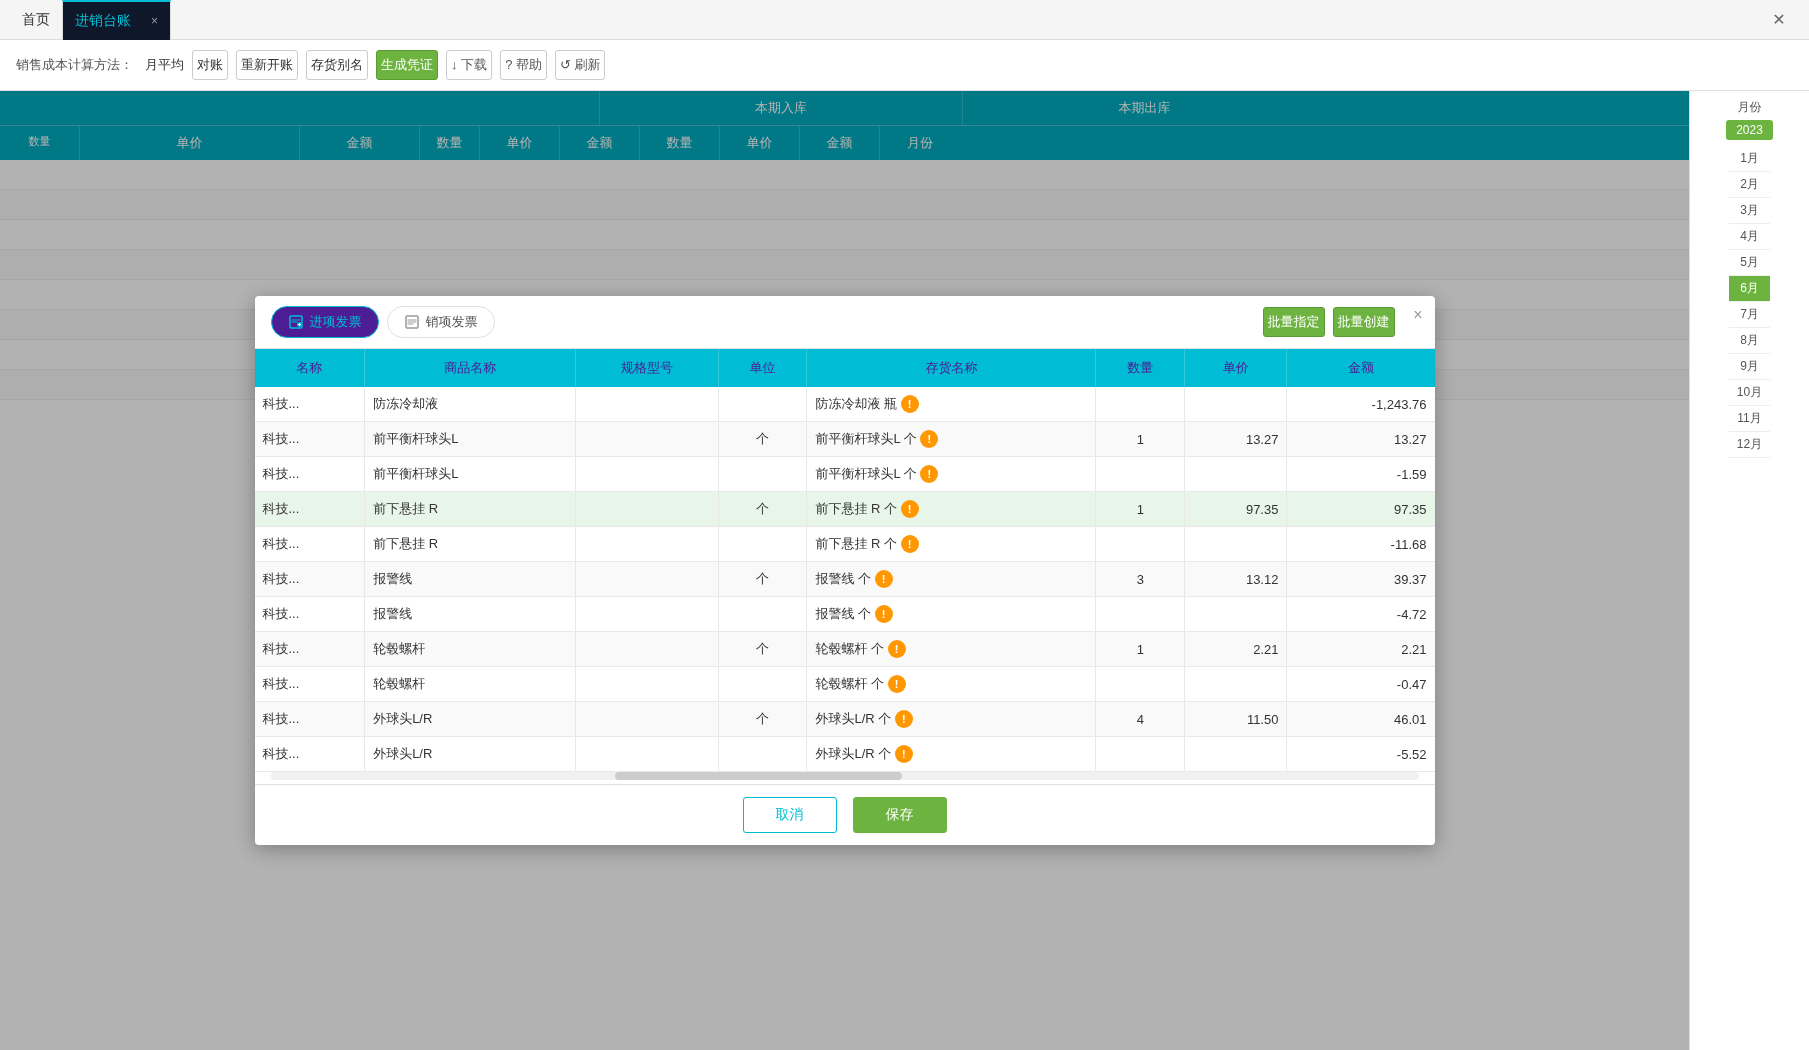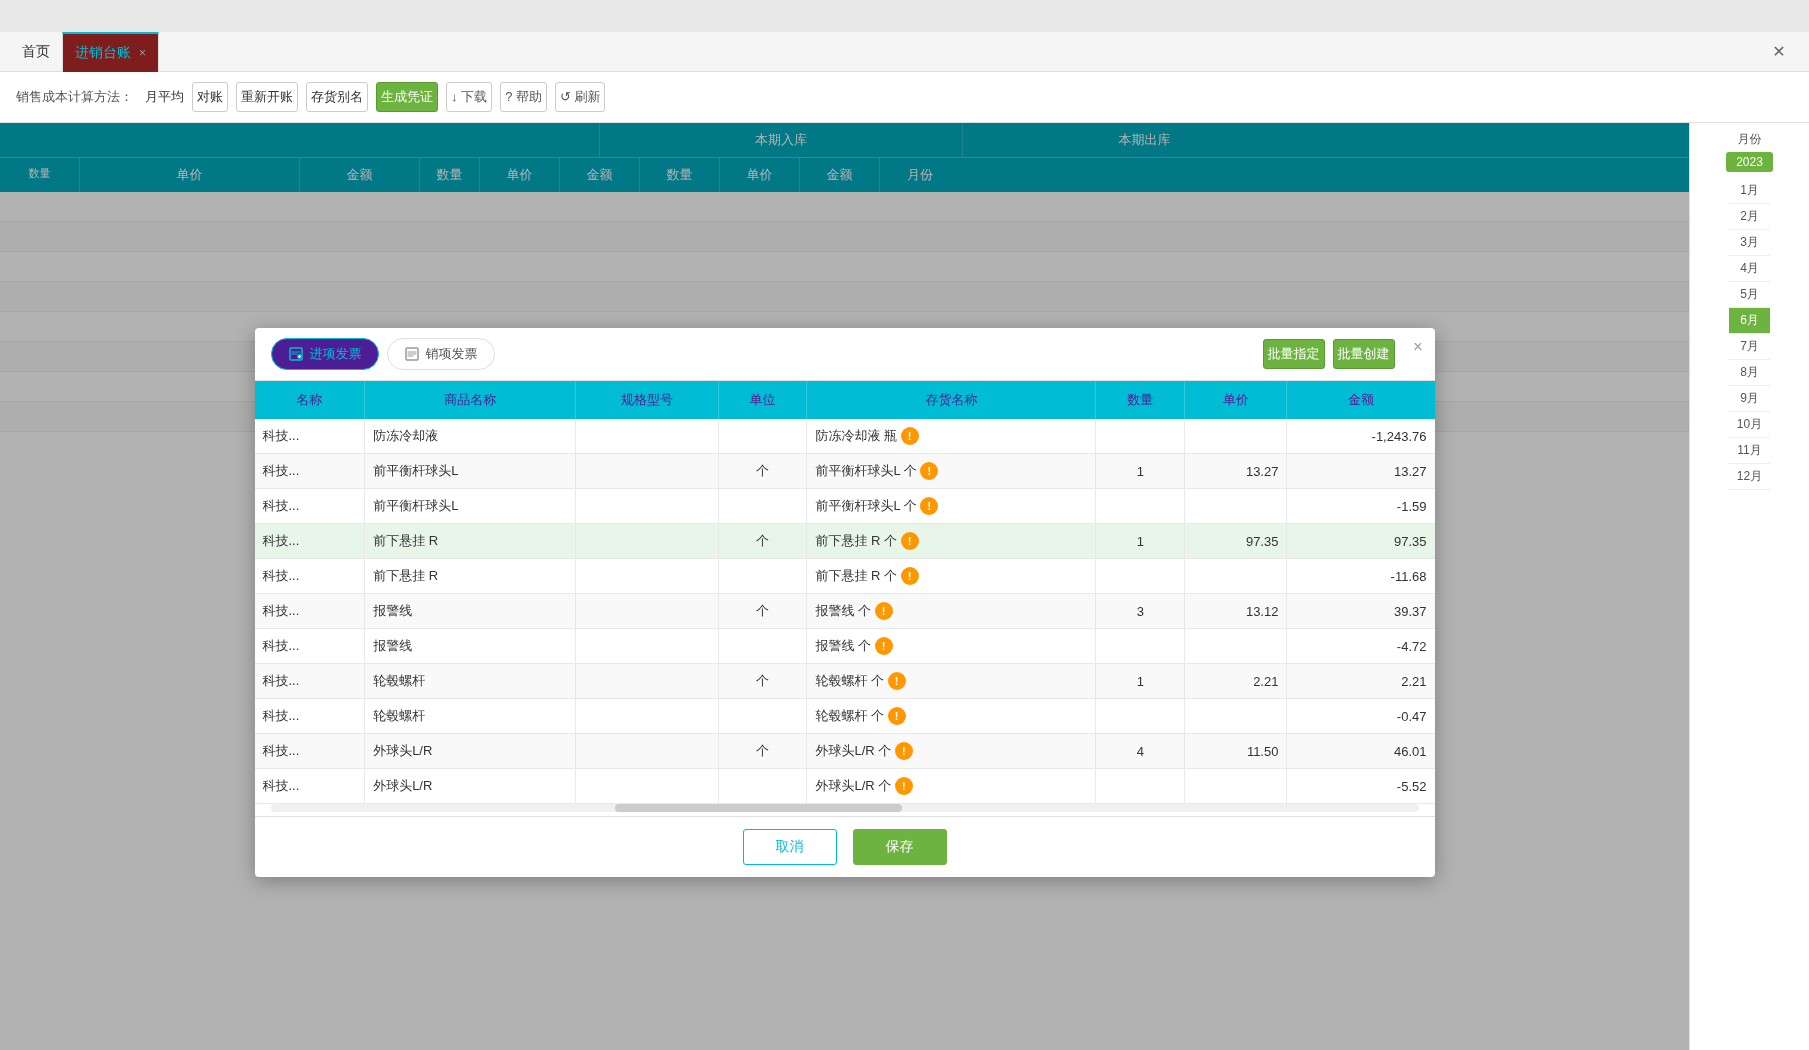--- a/index.html
+++ b/index.html
@@ -14,39 +14,39 @@
     }
 
     
     .top-bar {
       display: flex;
       align-items: center;
       background: #f5f5f5;
       border-bottom: 1px solid #ddd;
       height: 40px;
       padding: 12px 10px;
-      margin-top: 32px;
     }
     .top-bar-tab {
       display: inline-flex;
       align-items: center;
       padding: 0 12px;
       height: 40px;
       font-size: 14px;
       cursor: pointer;
     }
     .top-bar-tab.home {
       color: #333;
     }
     .top-bar-tab.active {
-      background: #7f1d1d;
+      background: #0f172a;
       border-top: 2px solid #00bcd4;
       color: #00bcd4;
       border-left: 1px solid #ddd;
       border-right: 1px solid #ddd;
+      gap: 12px;
     }
     .top-bar-tab .close-btn {
       margin-left: 8px;
       color: #999;
       cursor: pointer;
       font-size: 12px;
     }
     .top-bar-right {
       margin-left: auto;
       display: flex;

